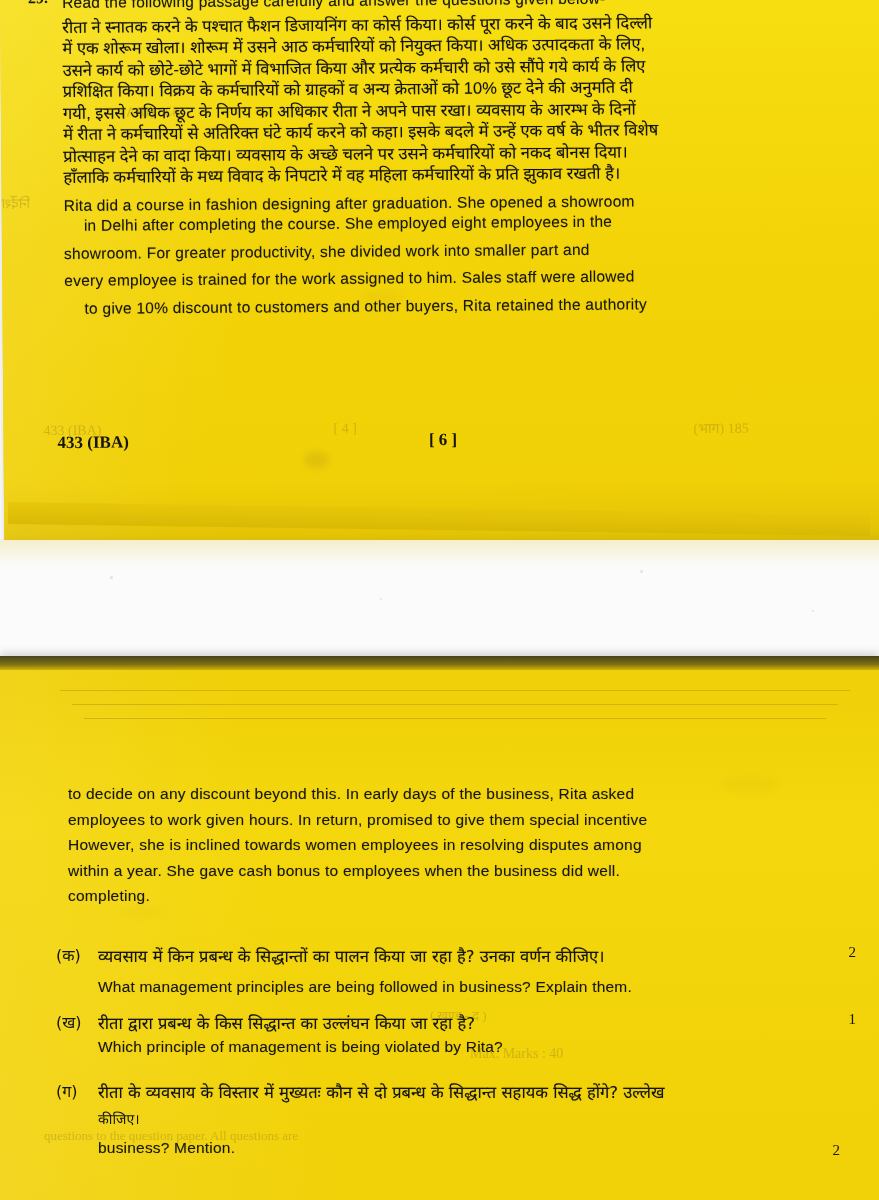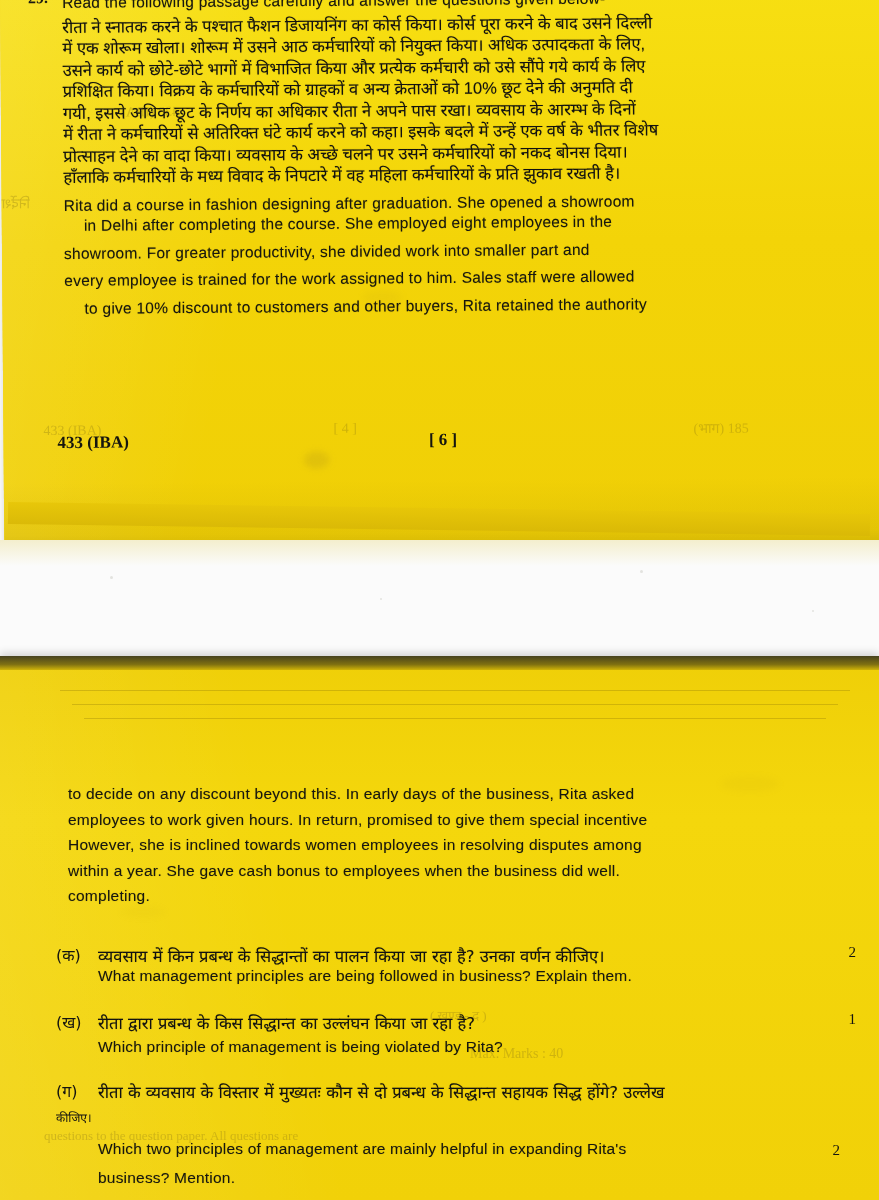--- a/index.html
+++ b/index.html
@@ -184,21 +184,22 @@
     font-family: "Liberation Serif", serif;
   }
   .qeng {
     margin-left: 42px;
     font-size: 15.5px;
     color: #17170f;
     letter-spacing: .2px;
     text-shadow: 0 0 1px rgba(0,0,0,0.28);
   }
   .qcont {
-    font-size: 12px;
+    margin-left: 42px;
+    font-size: 14px;
     color: #121210;
     font-family: Liberation Serif, serif;
   }
   .ghost2 {
     position: absolute;
     color: rgba(125,105,25,0.30);
     font-size: 14px;
     font-family: "Liberation Serif", serif;
     white-space: nowrap;
   }
@@ -283,40 +284,39 @@
       <div class="line eng-line">within a year. She gave cash bonus to employees when the business did well.</div>
       <div class="line eng-line">completing.</div>
     </div>
 
     <div class="qitem" style="top:288px;">
       <div class="qrow">
         <div class="qlabel">(क)</div>
         <div class="qhin">व्यवसाय में किन प्रबन्ध के सिद्धान्तों का पालन किया जा रहा है? उनका वर्णन कीजिए।</div>
         <div class="qmarks">2</div>
       </div>
-      <div class="qeng" style="">What management principles are being followed in business? Explain them.</div>
+      <div class="qeng" style="margin-top:11px">What management principles are being followed in business? Explain them.</div>
     </div>
 
     <div class="qitem" style="top:355px;">
       <div class="qrow">
         <div class="qlabel">(ख)</div>
         <div class="qhin">रीता द्वारा प्रबन्ध के किस सिद्धान्त का उल्लंघन किया जा रहा है?</div>
         <div class="qmarks">1</div>
       </div>
       <div class="qeng" style="margin-top:4px">Which principle of management is being violated by Rita?</div>
     </div>
 
     <div class="qitem" style="top:424px;">
       <div class="qrow">
         <div class="qlabel">(ग)</div>
         <div class="qhin">रीता के व्यवसाय के विस्तार में मुख्यतः कौन से दो प्रबन्ध के सिद्धान्त सहायक सिद्ध होंगे? उल्लेख</div>
       </div>
       <div class="qcont" style="margin-top:6px">कीजिए।</div>
       <div class="qmarks" style="position:absolute; right:16px; top:62px;">2</div>
-      <div class="qeng" style="margin-top:14px">Which two principles of management are mainly helpful in expanding Rita's</div>
       <div class="qeng" style="margin-top:11px">business? Mention.</div>
     </div>
 
     <div class="ghost2" style="left:470px; top:390px;">Max. Marks : 40</div>
     <div class="ghost2" style="left:44px; top:472px; font-size:13px;">questions to the question paper. All questions are</div>
     <div class="ghost2" style="left:430px; top:350px; font-size:13px;">( खण्ड - द )</div>
 
     <div class="smudge" style="left:720px; top:120px; width:60px; height:16px; opacity:.25;"></div>
     <div class="smudge" style="left:120px; top:250px; width:46px; height:12px; opacity:.20;"></div>
   </div>

